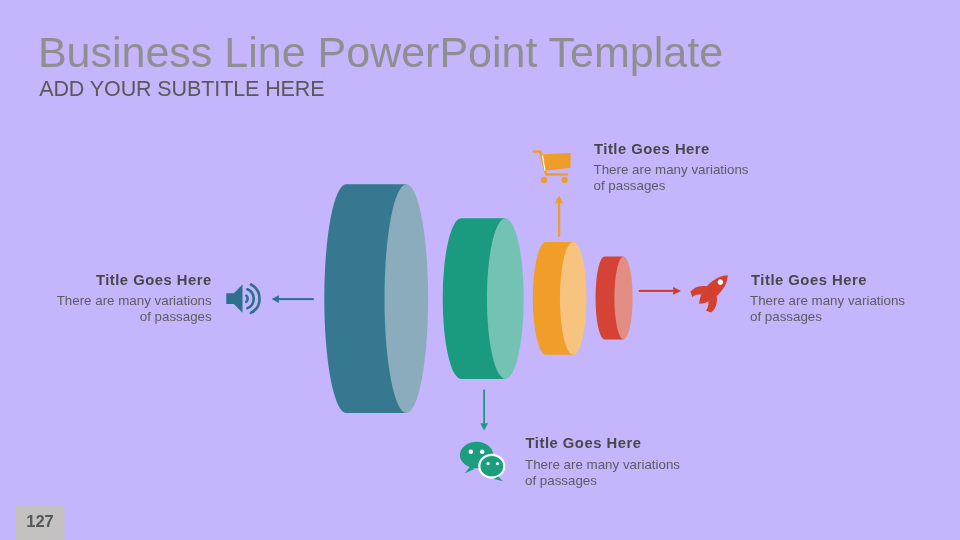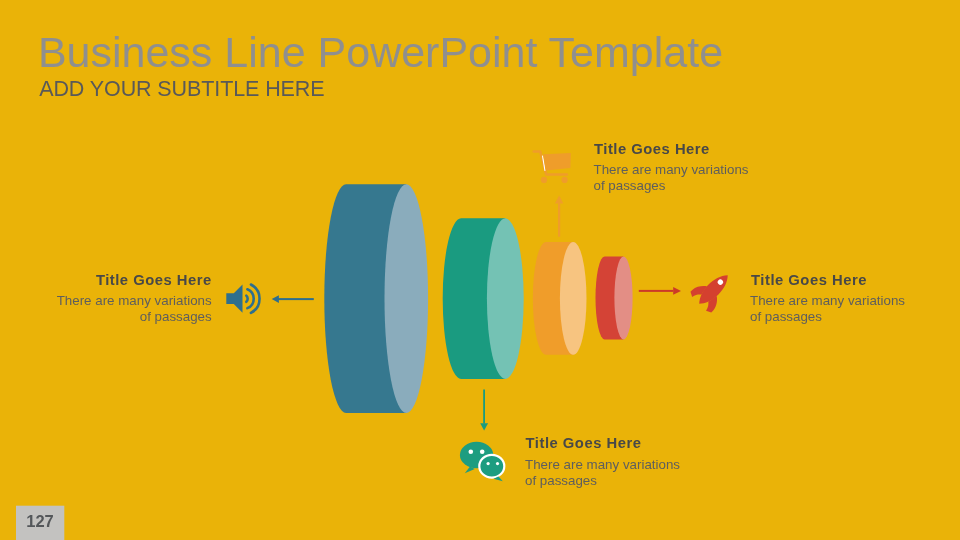--- a/index.html
+++ b/index.html
@@ -1,16 +1,16 @@
 <!DOCTYPE html>
 <html><head>
 <meta charset="utf-8">
 <style>
   html,body{margin:0;padding:0;background:#ffffff;}
-  #slide{position:relative;width:960px;height:540px;overflow:hidden;background:#eab308;
+  #slide{position:relative;width:960px;height:540px;overflow:hidden;background:#c4b5fd;
          font-family:"Liberation Sans",sans-serif;}
   svg{position:absolute;left:0;top:0;}
 </style>
 </head>
 <body>
 <div id="slide">
 <svg width="960" height="540" viewBox="0 0 960 540">
 
   <text x="37.9" y="66.5" font-size="43" fill="#8f8f8f">Business Line PowerPoint Template</text>
   <text x="39.2" y="96" font-size="21.5" letter-spacing="-0.1" fill="#595959">ADD YOUR SUBTITLE HERE</text>

